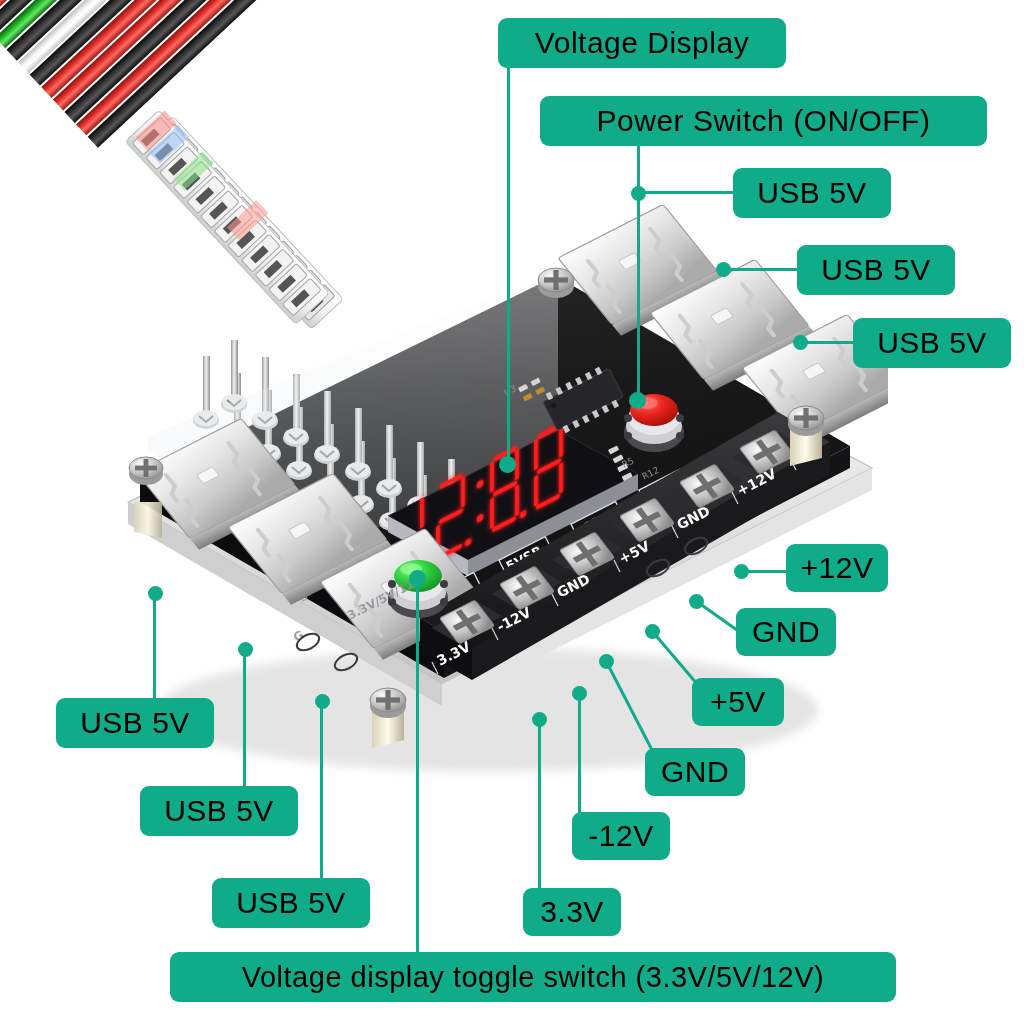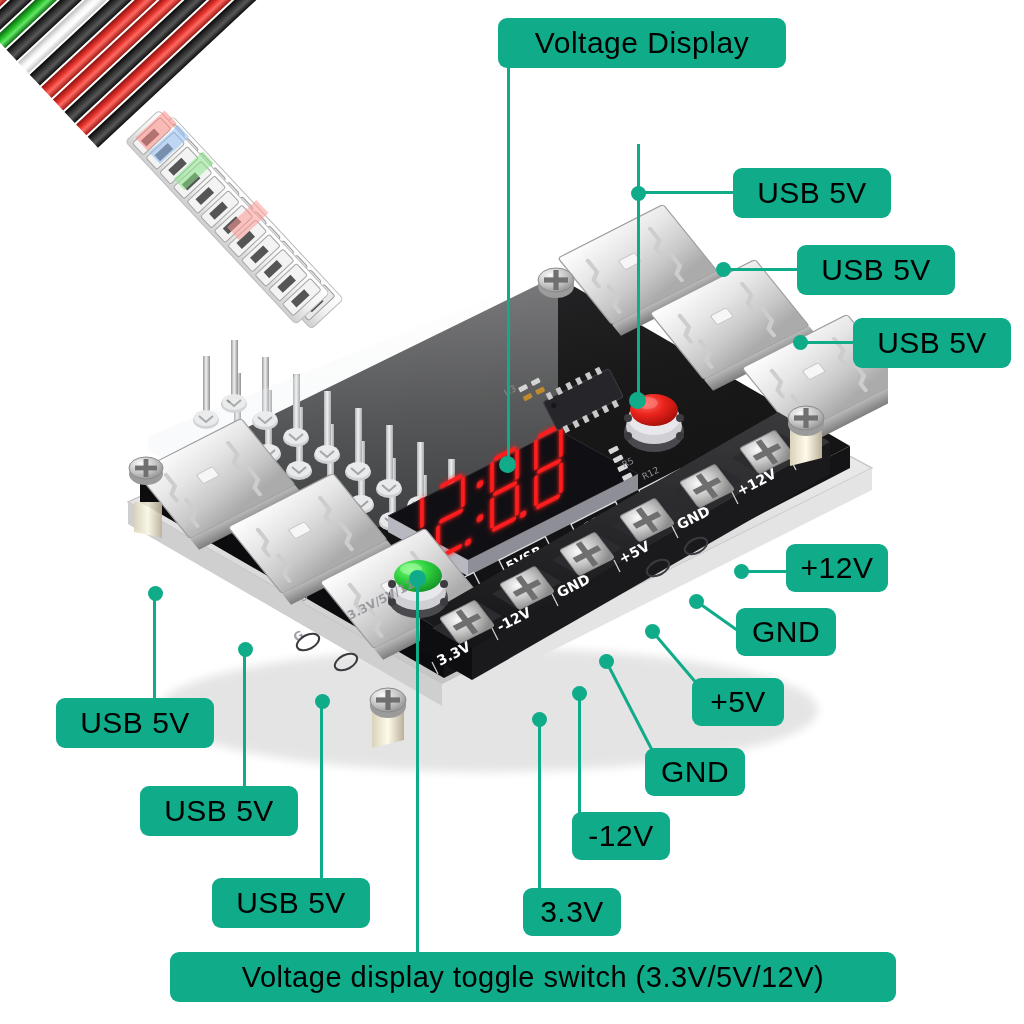--- a/index.html
+++ b/index.html
@@ -827,20 +827,21 @@
   <div class="lead" style="left:243px;top:648px;width:3px;height:142px;"></div>
   <div class="dot sm" style="left:238px;top:642px;"></div>
 
   <div class="lead" style="left:320px;top:700px;width:3px;height:182px;"></div>
   <div class="dot sm" style="left:315px;top:694px;"></div>
 
   <div class="lead" style="left:416px;top:578px;width:3px;height:378px;"></div>
   <div class="dot" style="left:409px;top:570px;"></div>
 
   <div class="chip" id="c0" style="left: 498px; top: 18px; width: 288px; height: 50px; font-size: 30px; background: rgb(16, 171, 136);">Voltage  Display</div>
+  <div class="chip" id="c1" style="left: 540px; top: 96px; width: 447px; height: 50px; font-size: 30px; background: rgb(16, 171, 136);">Power  Switch  (ON/OFF)</div>
   <div class="chip" id="c2" style="left: 733px; top: 168px; width: 158px; height: 50px; font-size: 30px; background: rgb(16, 171, 136);">USB  5V</div>
   <div class="chip" id="c3" style="left: 797px; top: 245px; width: 158px; height: 50px; font-size: 30px; background: rgb(16, 171, 136);">USB  5V</div>
   <div class="chip" id="c4" style="left: 853px; top: 318px; width: 158px; height: 50px; font-size: 30px; background: rgb(16, 171, 136);">USB  5V</div>
   <div class="chip" id="c5" style="left: 786px; top: 544px; width: 102px; height: 48px; font-size: 30px; background: rgb(16, 171, 136);">+12V</div>
   <div class="chip" id="c6" style="left: 736px; top: 608px; width: 100px; height: 48px; font-size: 30px; background: rgb(16, 171, 136);">GND</div>
   <div class="chip" id="c7" style="left: 692px; top: 678px; width: 92px; height: 48px; font-size: 30px; background: rgb(16, 171, 136);">+5V</div>
   <div class="chip" id="c8" style="left: 645px; top: 748px; width: 100px; height: 48px; font-size: 30px; background: rgb(16, 171, 136);">GND</div>
   <div class="chip" id="c9" style="left: 572px; top: 812px; width: 98px; height: 48px; font-size: 30px; background: rgb(16, 171, 136);">-12V</div>
   <div class="chip" id="c10" style="left: 523px; top: 888px; width: 98px; height: 48px; font-size: 30px; background: rgb(16, 171, 136);">3.3V</div>
   <div class="chip" id="c11" style="left: 56px; top: 698px; width: 158px; height: 50px; font-size: 30px; background: rgb(16, 171, 136);">USB  5V</div>

